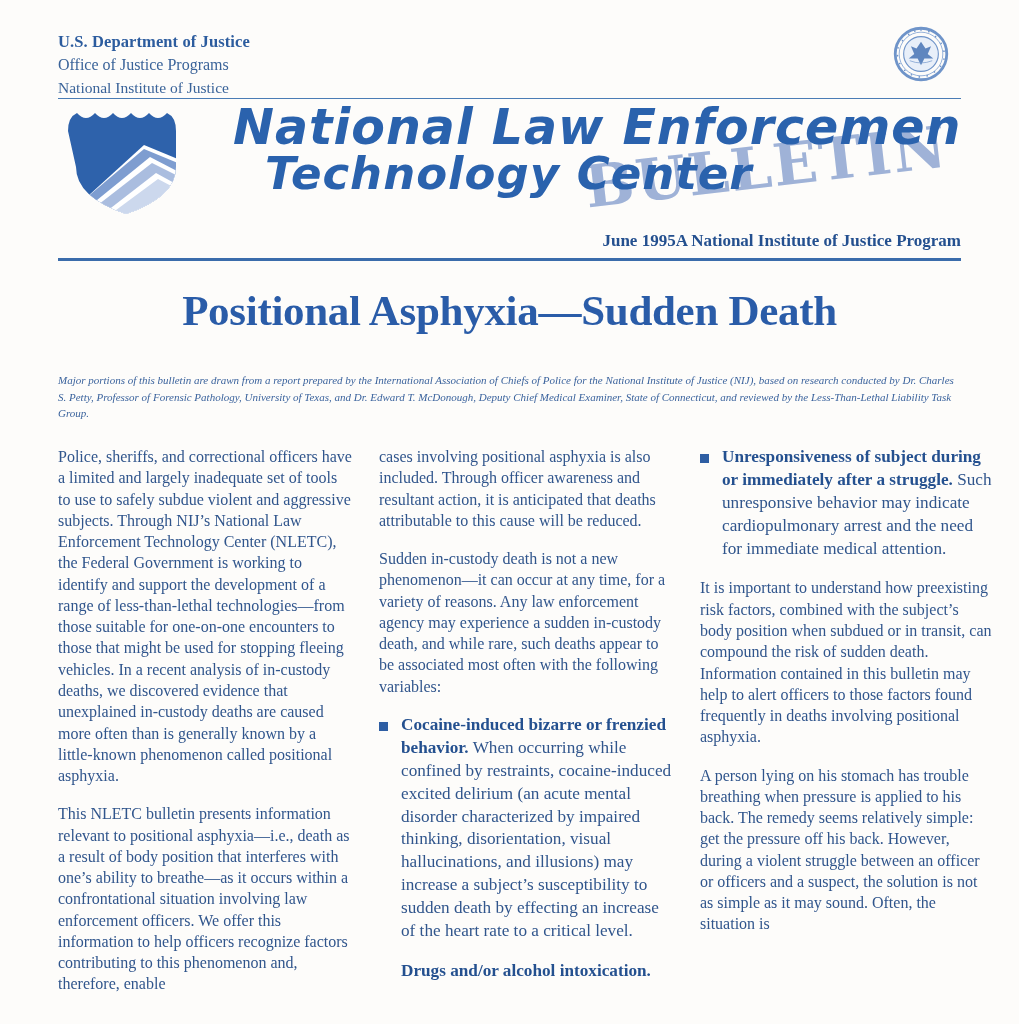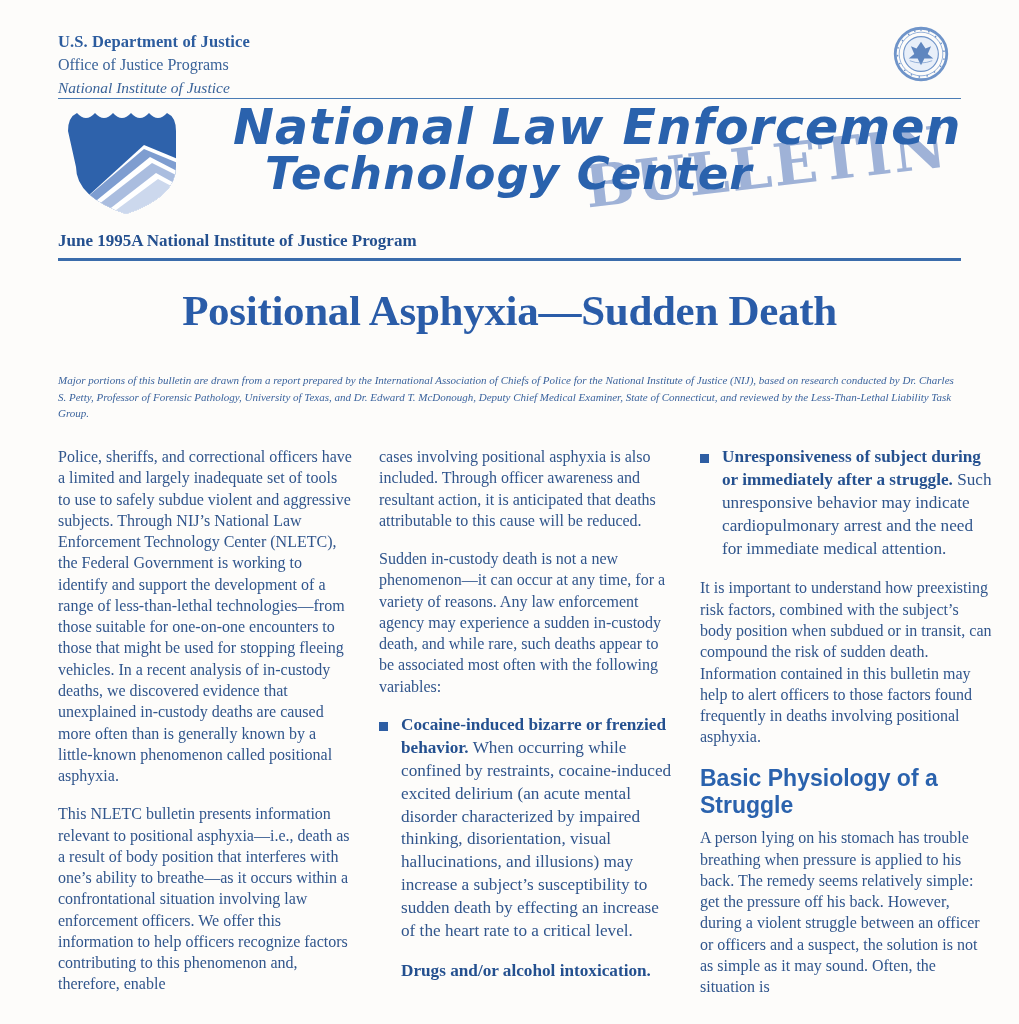--- a/index.html
+++ b/index.html
@@ -39,21 +39,20 @@
     line-height: 1.42;
   }
   .agency-line2 {
     font-family: "Liberation Serif", serif;
     font-size: 16px;
     color: #3a6399;
     line-height: 1.45;
   }
   .agency-line3 {
     font-family: "Liberation Serif", serif;
-    font-style: italic;
     font-size: 15.5px;
     color: #3a6399;
     line-height: 1.45;
   }
 
   .doj-seal {
     position: absolute;
     right: 22px;
     top: 26px;
     width: 56px;
@@ -109,21 +108,21 @@
     transform: rotate(-6.5deg);
     white-space: nowrap;
     opacity: .95;
   }
 
   
   .date-bar {
     position: relative;
     margin: 4px 10px 0 10px;
     display: flex;
-    justify-content: flex-start;
+    justify-content: flex-end;
     align-items: flex-end;
     padding-bottom: 7px;
   }
   .date-left, .date-right {
     font-family: "Liberation Serif", serif;
     font-weight: bold;
     font-size: 17px;
     color: #24508f;
   }
   .rule-thick {
@@ -333,18 +332,17 @@
     </div>
 
     <div class="col">
       <ul class="bullets">
         <li>
           <span class="sq"></span>
           <span class="lead">Unresponsiveness of subject during or immediately after a struggle.</span><span> Such unresponsive behavior may indicate cardiopulmonary arrest and the need for immediate medical attention.</span>
         </li>
       </ul>
       <p style="margin-top:17px">It is important to understand how preexisting risk factors, combined with the subject’s body position when subdued or in transit, can compound the risk of sudden death. Information contained in this bulletin may help to alert officers to those factors found frequently in deaths involving positional asphyxia.</p>
-      <div class="section-head">Basic Physiology of a Struggle</div>
       <p>A person lying on his stomach has trouble breathing when pressure is applied to his back. The remedy seems relatively simple: get the pressure off his back. However, during a violent struggle between an officer or officers and a suspect, the solution is not as simple as it may sound. Often, the situation is</p>
     </div>
 
   </div>
 </div>
 
 </body></html>

